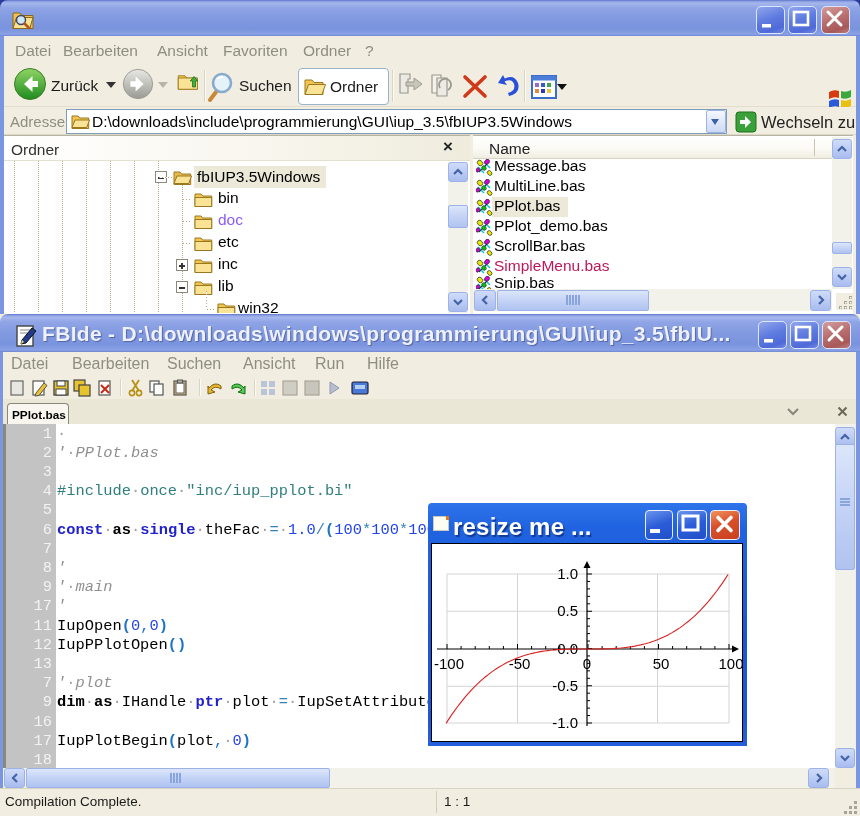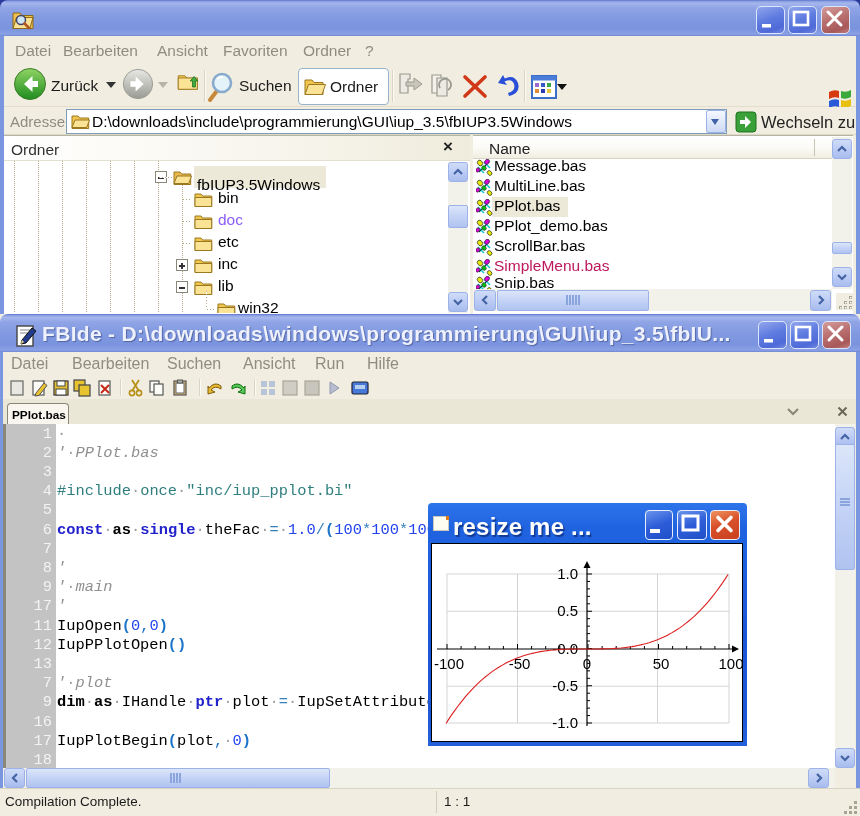--- a/index.html
+++ b/index.html
@@ -183,21 +183,21 @@
     <div class="abs" style="left:130px;top:0;width:1px;height:152px;background:repeating-linear-gradient(180deg,#b8a888 0 1px,#fff 1px 2px)"></div>
     <div class="abs" style="left:154px;top:0;width:1px;height:152px;background:repeating-linear-gradient(180deg,#b8a888 0 1px,#fff 1px 2px)"></div>
     <div class="abs" style="left:178px;top:22px;width:1px;height:130px;background:repeating-linear-gradient(180deg,#b8a888 0 1px,#fff 1px 2px)"></div>
   <div class="abs" style="left:151px;top:10px;width:12px;height:12px;background:#fff;border:1px solid #8a8878">
       <div class="abs" style="left:2px;top:5px;width:6px;height:1.6px;background:#333"></div>
         </div>
         <svg class="abs" width="19" height="17" style="left:169px;top:8px" viewBox="0 0 19 17">
           <path d="M1 3 l6 0 1.7 2 9 0 0 10.5 -16.7 0 z" fill="#e8b84c" stroke="#9a7820" stroke-width="1"></path>
               <path d="M1 14.5 L4 7 l14.5 0 -2.8 7.5 z" fill="#fbe395" stroke="#9a7820" stroke-width="1"></path>
         </svg>
-        <div class="abs" style="left:190px;top:5px;height:22px;background:#ece9d8;padding:8px 6px 0 3px;font-size:15.5px;color:#000;line-height:22px">fbIUP3.5Windows</div>
+        <div class="abs" style="left:190px;top:5px;height:22px;background:#ece9d8;padding:0 6px 0 3px;font-size:15.5px;color:#000;line-height:22px">fbIUP3.5Windows</div>
         <svg class="abs" width="19" height="17" style="left:190px;top:30px" viewBox="0 0 19 17">
           <path d="M1 3 l6 0 1.7 2 9 0 0 10.5 -16.7 0 z" fill="#f2c64e" stroke="#9a7820" stroke-width="1"></path>
               <path d="M1 6.5 l16.7 0 0 9 -16.7 0 z" fill="#fbe395" stroke="#9a7820" stroke-width="1"></path>
         </svg>
         <div class="abs" style="left:214px;top:28px;font-size:15.5px;color:#000">bin</div>
         <svg class="abs" width="19" height="17" style="left:190px;top:52px" viewBox="0 0 19 17">
           <path d="M1 3 l6 0 1.7 2 9 0 0 10.5 -16.7 0 z" fill="#f2c64e" stroke="#9a7820" stroke-width="1"></path>
               <path d="M1 6.5 l16.7 0 0 9 -16.7 0 z" fill="#fbe395" stroke="#9a7820" stroke-width="1"></path>
         </svg>
         <div class="abs" style="left:214px;top:50px;font-size:15.5px;color:#8b5cf6">doc</div>

